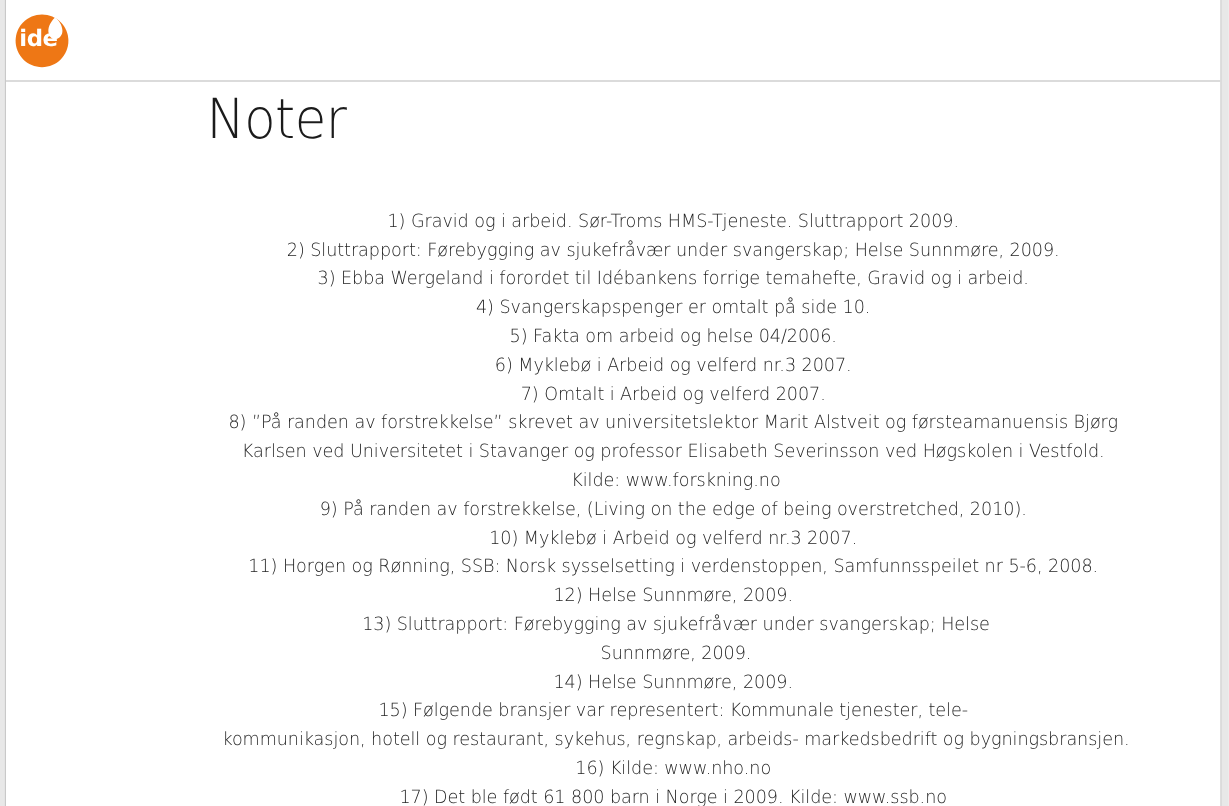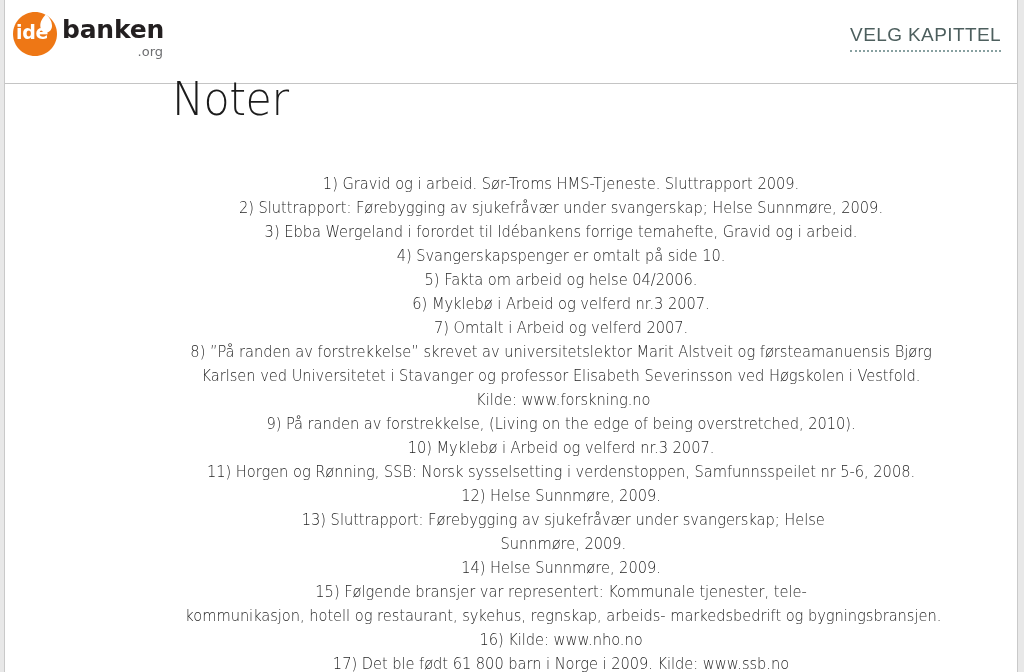--- a/index.html
+++ b/index.html
@@ -26,21 +26,21 @@
     background: #ffffff;
     border-left: 1px solid #c9c9c9;
     border-right: 1px solid #c9c9c9;
     box-sizing: border-box;
     overflow: hidden;
   }
 
   
   .site-header {
     position: relative;
-    height: 84px;
+    height: 68px;
     border-bottom: 1px solid #c4c4c4;
     box-sizing: border-box;
   }
 
   
   .brand {
     position: absolute;
     left: 6px;
     top: 10px;
     height: 50px;
@@ -152,27 +152,22 @@
         <svg width="48" height="48" viewBox="0 0 48 48" aria-hidden="true">
           <path d="M24,2 C36.2,2 46,11.8 46,24 C46,36.2 36.2,46 24,46
                    C11.8,46 2,36.2 2,24 C2,11.8 11.8,2 24,2 Z" fill="#ee7715"></path>
           <path d="M34.8,4.5 C30.2,9.2 28.6,13.6 29.6,18.0
                    C30.3,21.1 32.6,23.0 35.6,22.6
                    C39.0,22.1 41.2,19.1 41.0,15.3
                    C40.8,10.9 38.4,7.0 34.8,4.5 Z" fill="#ffffff"></path>
         </svg>
         <span style="position:absolute;left:5px;top:13px;font-family:'DejaVu Sans',sans-serif;font-size:19px;font-weight:bold;color:#ffffff;line-height:1;letter-spacing:-0.3px;">ide</span>
       </div>
-      <div class="brand-word">
-        <span class="brand-banken">banken</span>
-        <span class="brand-org">.org</span>
-      </div>
     </div>
 
-    <a class="chapter-select" href="#">VELG KAPITTEL</a>
   </div>
 
   <div class="content">
     <h1 class="page-title">Noter</h1>
     <div class="notes" id="notes-list">
         <p>1) Gravid og i arbeid. Sør-Troms HMS-Tjeneste. Sluttrapport 2009.</p>
         <p>2) Sluttrapport: Førebygging av sjukefråvær under svangerskap; Helse Sunnmøre, 2009.</p>
         <p>3) Ebba Wergeland i forordet til Idébankens forrige temahefte, Gravid og i arbeid.</p>
         <p>4) Svangerskapspenger er omtalt på side 10.</p>
         <p>5) Fakta om arbeid og helse 04/2006.</p>

